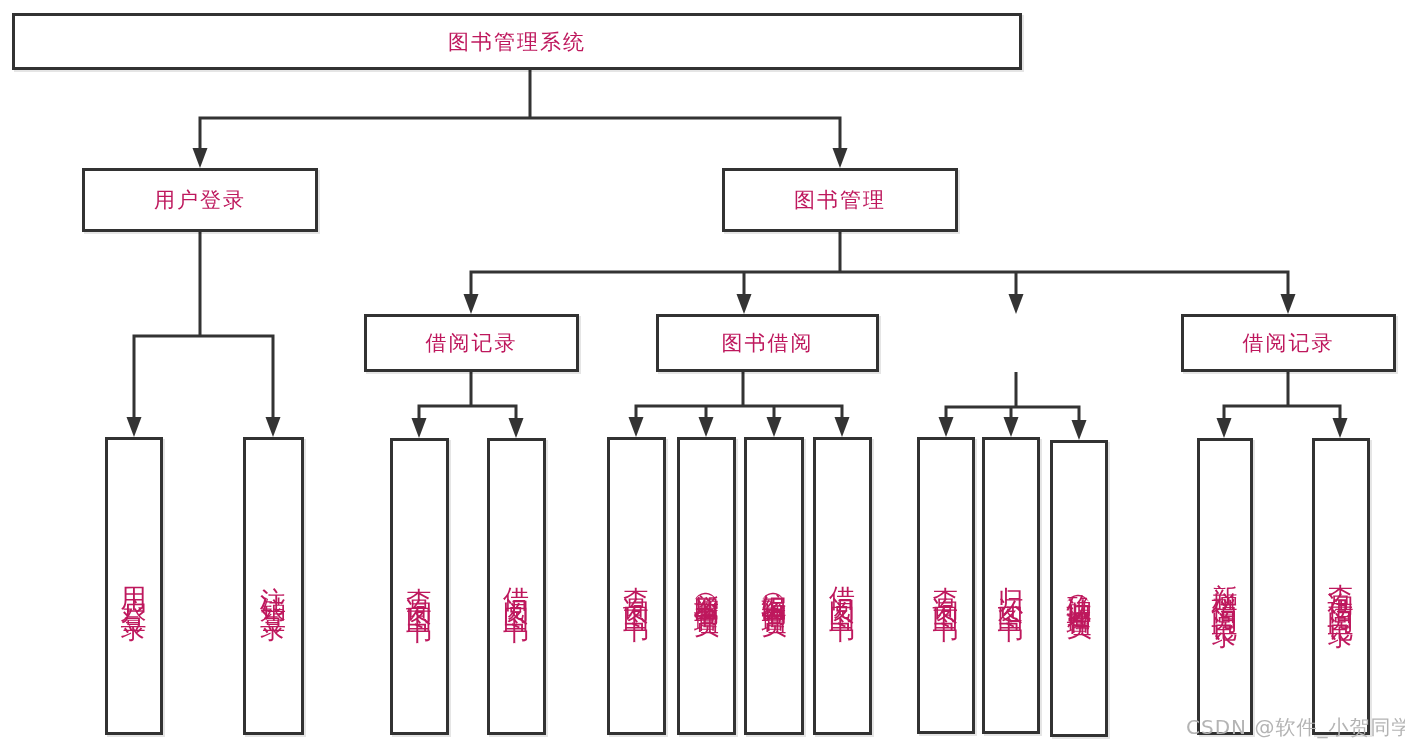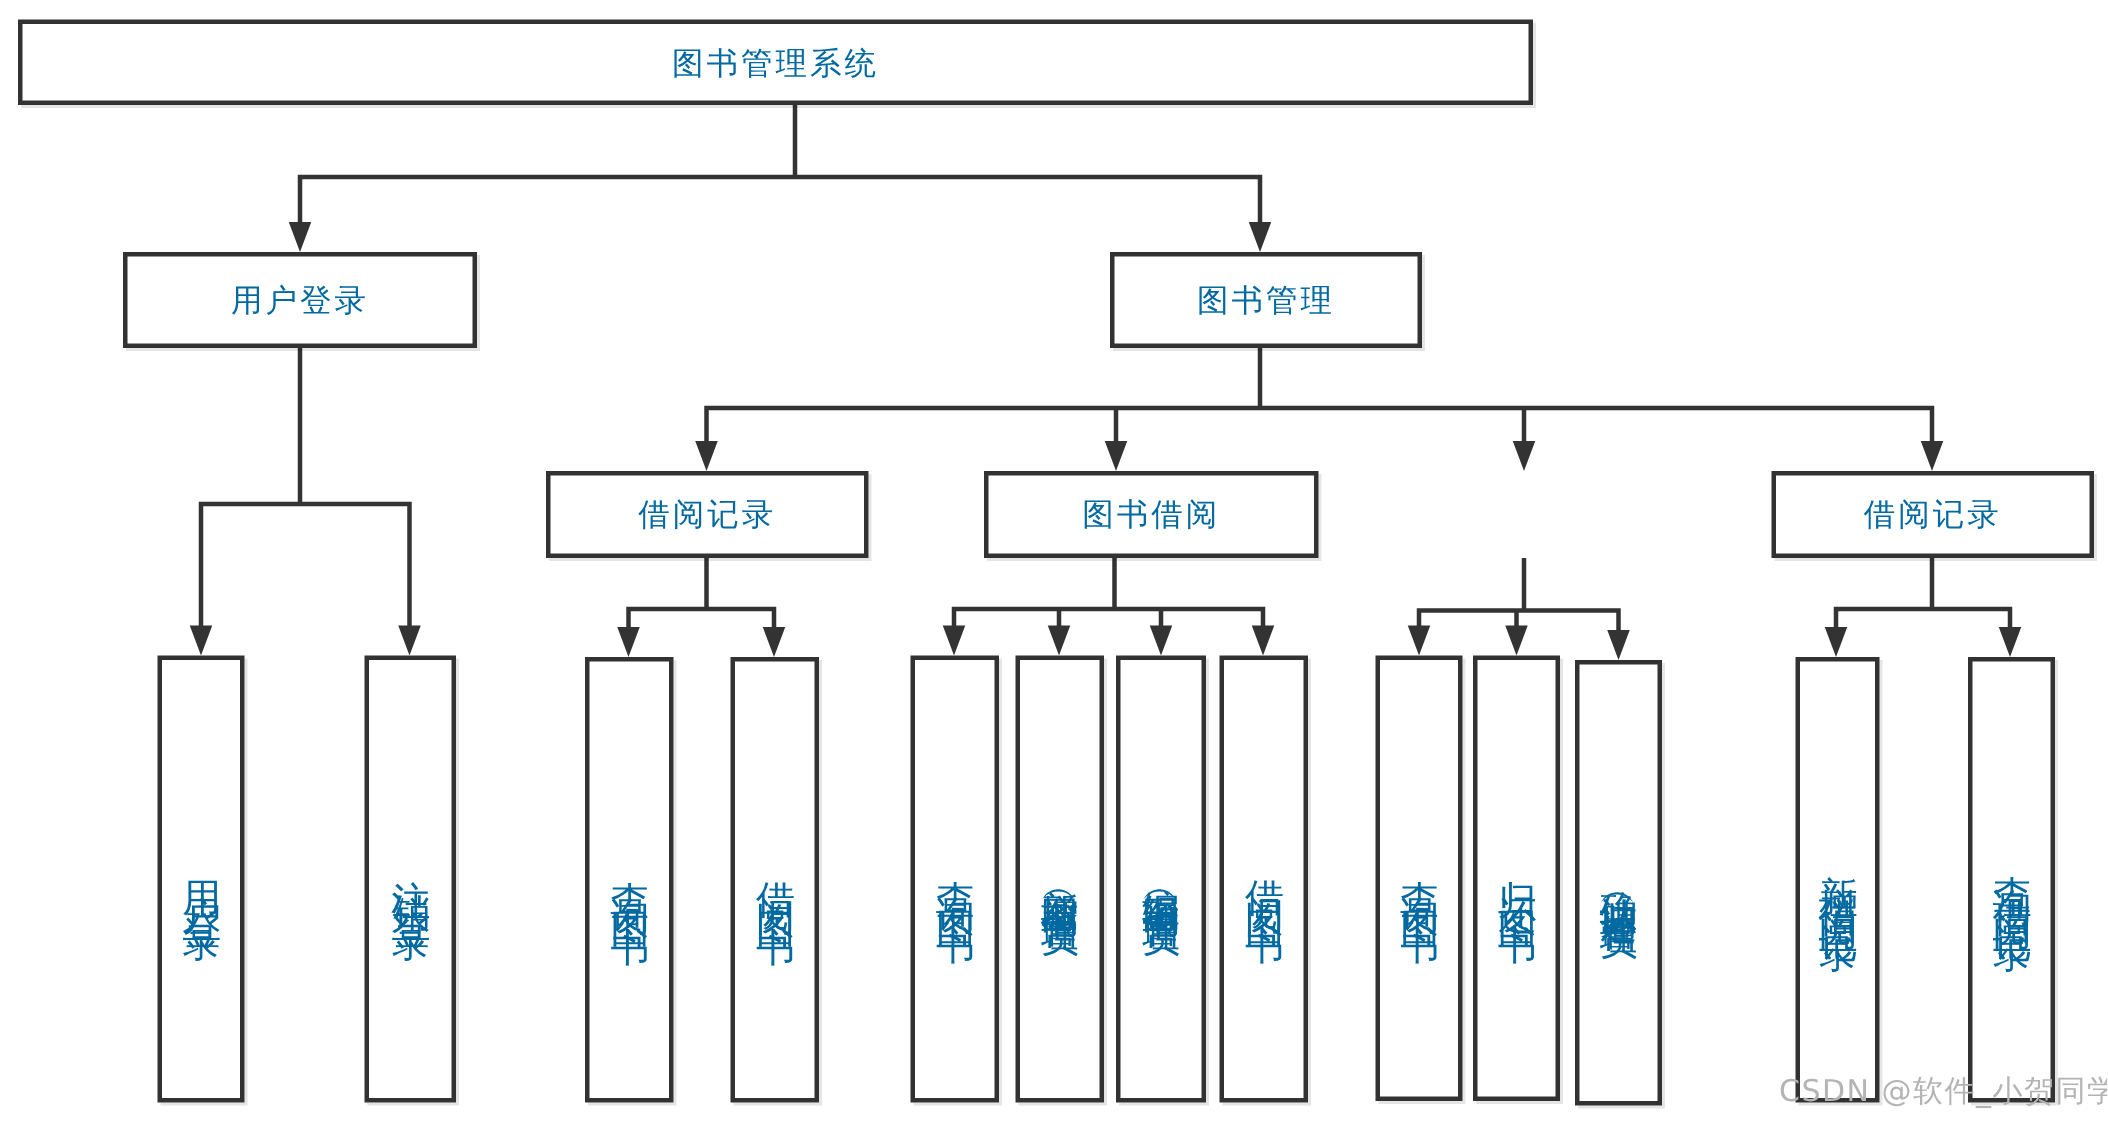--- a/index.html
+++ b/index.html
@@ -3,21 +3,21 @@
 <meta charset="utf-8">
 <style>
   html,body { margin:0; padding:0; background:#ffffff; }
   .canvas {
     position:relative; width:1405px; height:747px; background:#ffffff;
     font-family:"DejaVu Sans", sans-serif; overflow:hidden;
   }
   .wires { position:absolute; left:0; top:0; pointer-events:none; }
   .node {
     position:absolute; box-sizing:border-box; background:#ffffff;
-    border:3px solid #323232; color:#0369a1;
+    border:3px solid #323232; color:#be185d;
     display:flex; align-items:center; justify-content:center;
     box-shadow:2px 2px 0 rgba(0,0,0,0.10);
   }
   .h  { font-size:21px; letter-spacing:2px; white-space:nowrap; }
   .vert {
     writing-mode:vertical-rl; text-orientation:mixed;
     font-size:26px; letter-spacing:10px; line-height:1;
   }
   .mid6 { letter-spacing:8px; }
   .long { font-size:25px; letter-spacing:3px; }
@@ -64,21 +64,21 @@
     </g>
   </svg>
 
   <div class="node h" style="left:12px;top:13px;width:1010px;height:57px">
     <span>图书管理系统</span>
   </div>
 
   <div class="node h" style="left:82px;top:168px;width:236px;height:64px">
     <span>用户登录</span>
   </div>
-  <div class="node h" style="left:740px;top:168px;width:208px;height:64px">
+  <div class="node h" style="left:722px;top:168px;width:236px;height:64px">
     <span>图书管理</span>
   </div>
 
   <div class="node h" style="left:364px;top:314px;width:215px;height:58px">
     <span>借阅记录</span>
   </div>
   <div class="node h" style="left:656px;top:314px;width:223px;height:58px">
     <span>图书借阅</span>
   </div>
   <div class="node h" style="left:1181px;top:314px;width:215px;height:58px">

